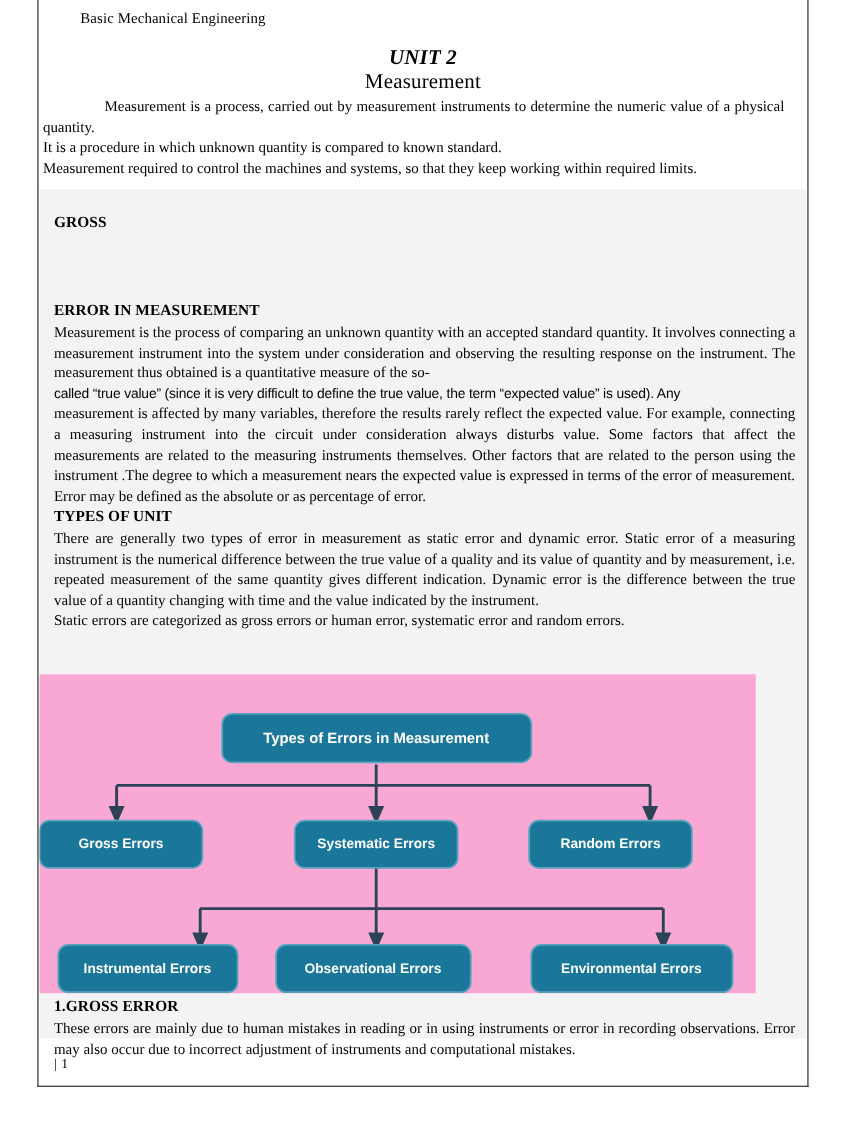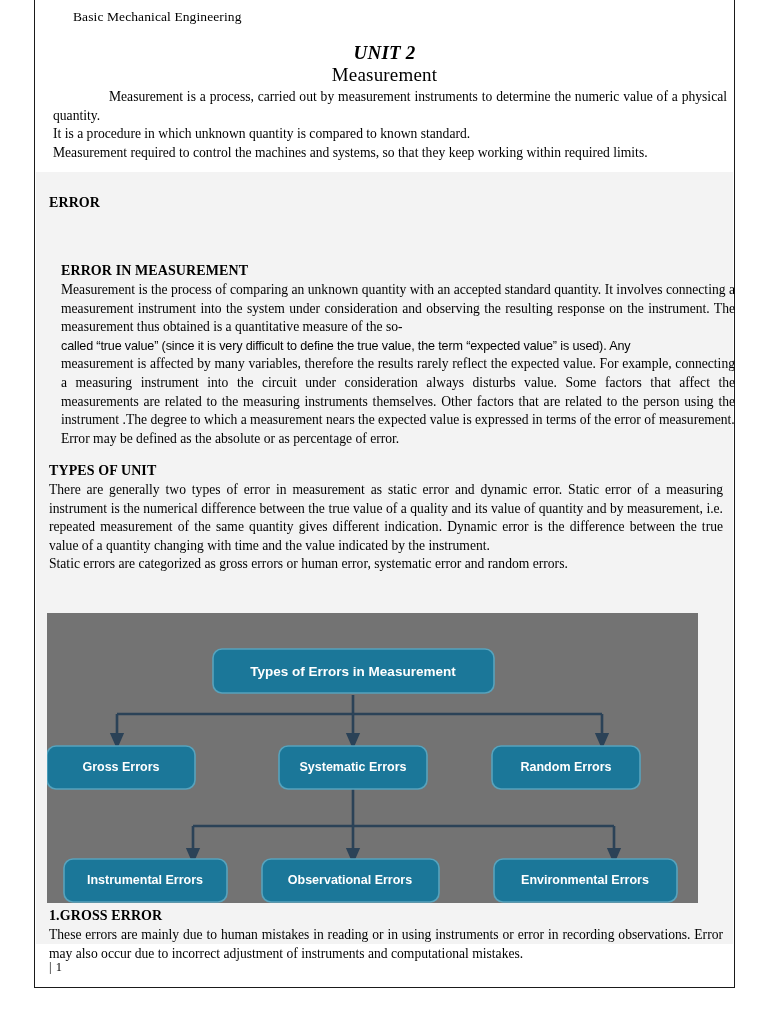--- a/index.html
+++ b/index.html
@@ -55,21 +55,21 @@
   }
   .unit-sub {
     font-size: 19px;
     font-weight: normal;
     line-height: 22px;
     letter-spacing: 0.2px;
   }
 
   .intro {
     position: absolute;
-    left: 18px;
+    left: 4px;
     width: 674px;
     top: 88px;
     font-size: 13.6px;
     line-height: 18.6px;
   }
   .intro p {
     margin: 0;
   }
   .jst { text-align: justify; }
   .indent-first { text-indent: 56px; }
@@ -93,37 +93,37 @@
   }
   .body-text p { margin: 0; }
   .sec-head {
     font-weight: bold;
     font-size: 14px;
     line-height: 20px;
     letter-spacing: 0.1px;
   }
 
   .blk-error { top: 193px; }
-  .blk-eim   { top: 261px; margin-left: 12px; }
+  .blk-eim   { top: 273px; }
   .blk-types { top: 461px; }
 
   .squeeze {
     font-family: "Liberation Sans", "DejaVu Sans", sans-serif;
     font-size: 12.6px;
     letter-spacing: -0.15px;
   }
 
   
   .diagram-wrap {
     position: absolute;
-    left: 12px;
+    left: 1px;
     top: 613px;
     width: 651px;
     height: 290px;
-    background: #737373;
+    background: #f9a8d4;
   }
   .diagram-svg { display: block; }
 
   .node-label {
     font-family: "Liberation Sans", "DejaVu Sans", sans-serif;
     font-weight: bold;
     fill: #ffffff;
     text-anchor: middle;
     dominant-baseline: middle;
   }
@@ -156,21 +156,21 @@
     <div class="unit-sub">Measurement</div>
   </div>
 
   <div class="intro">
     <p class="jst indent-first">Measurement is a process, carried out by measurement instruments to determine the numeric value of a physical quantity.</p>
     <p class="jst">It is a procedure in which unknown quantity is compared to known standard.</p>
     <p class="jst">Measurement required to control the machines and systems, so that they keep working within required limits.</p>
   </div>
 
   <div class="body-text blk-error">
-    <p class="sec-head">ERROR</p>
+    <p class="sec-head">GROSS</p>
   </div>
 
   <div class="body-text blk-eim">
     <p class="sec-head">ERROR IN MEASUREMENT</p>
     <p class="jst">Measurement is the process of comparing an unknown quantity with an accepted standard quantity. It involves connecting a measurement instrument into the system under consideration and observing the resulting response on the instrument. The measurement thus obtained is a quantitative measure of the so-</p>
     <p class="squeeze">called “true value” (since it is very difficult to define the true value, the term “expected value” is used). Any</p>
     <p class="jst">measurement is affected by many variables, therefore the results rarely reflect the expected value. For example, connecting a measuring instrument into the circuit under consideration always disturbs value. Some factors that affect the measurements are related to the measuring instruments themselves. Other factors that are related to the person using the instrument .The degree to which a measurement nears the expected value is expressed in terms of the error of measurement.</p>
     <p>Error may be defined as the absolute or as percentage of error.</p>
   </div>
 

